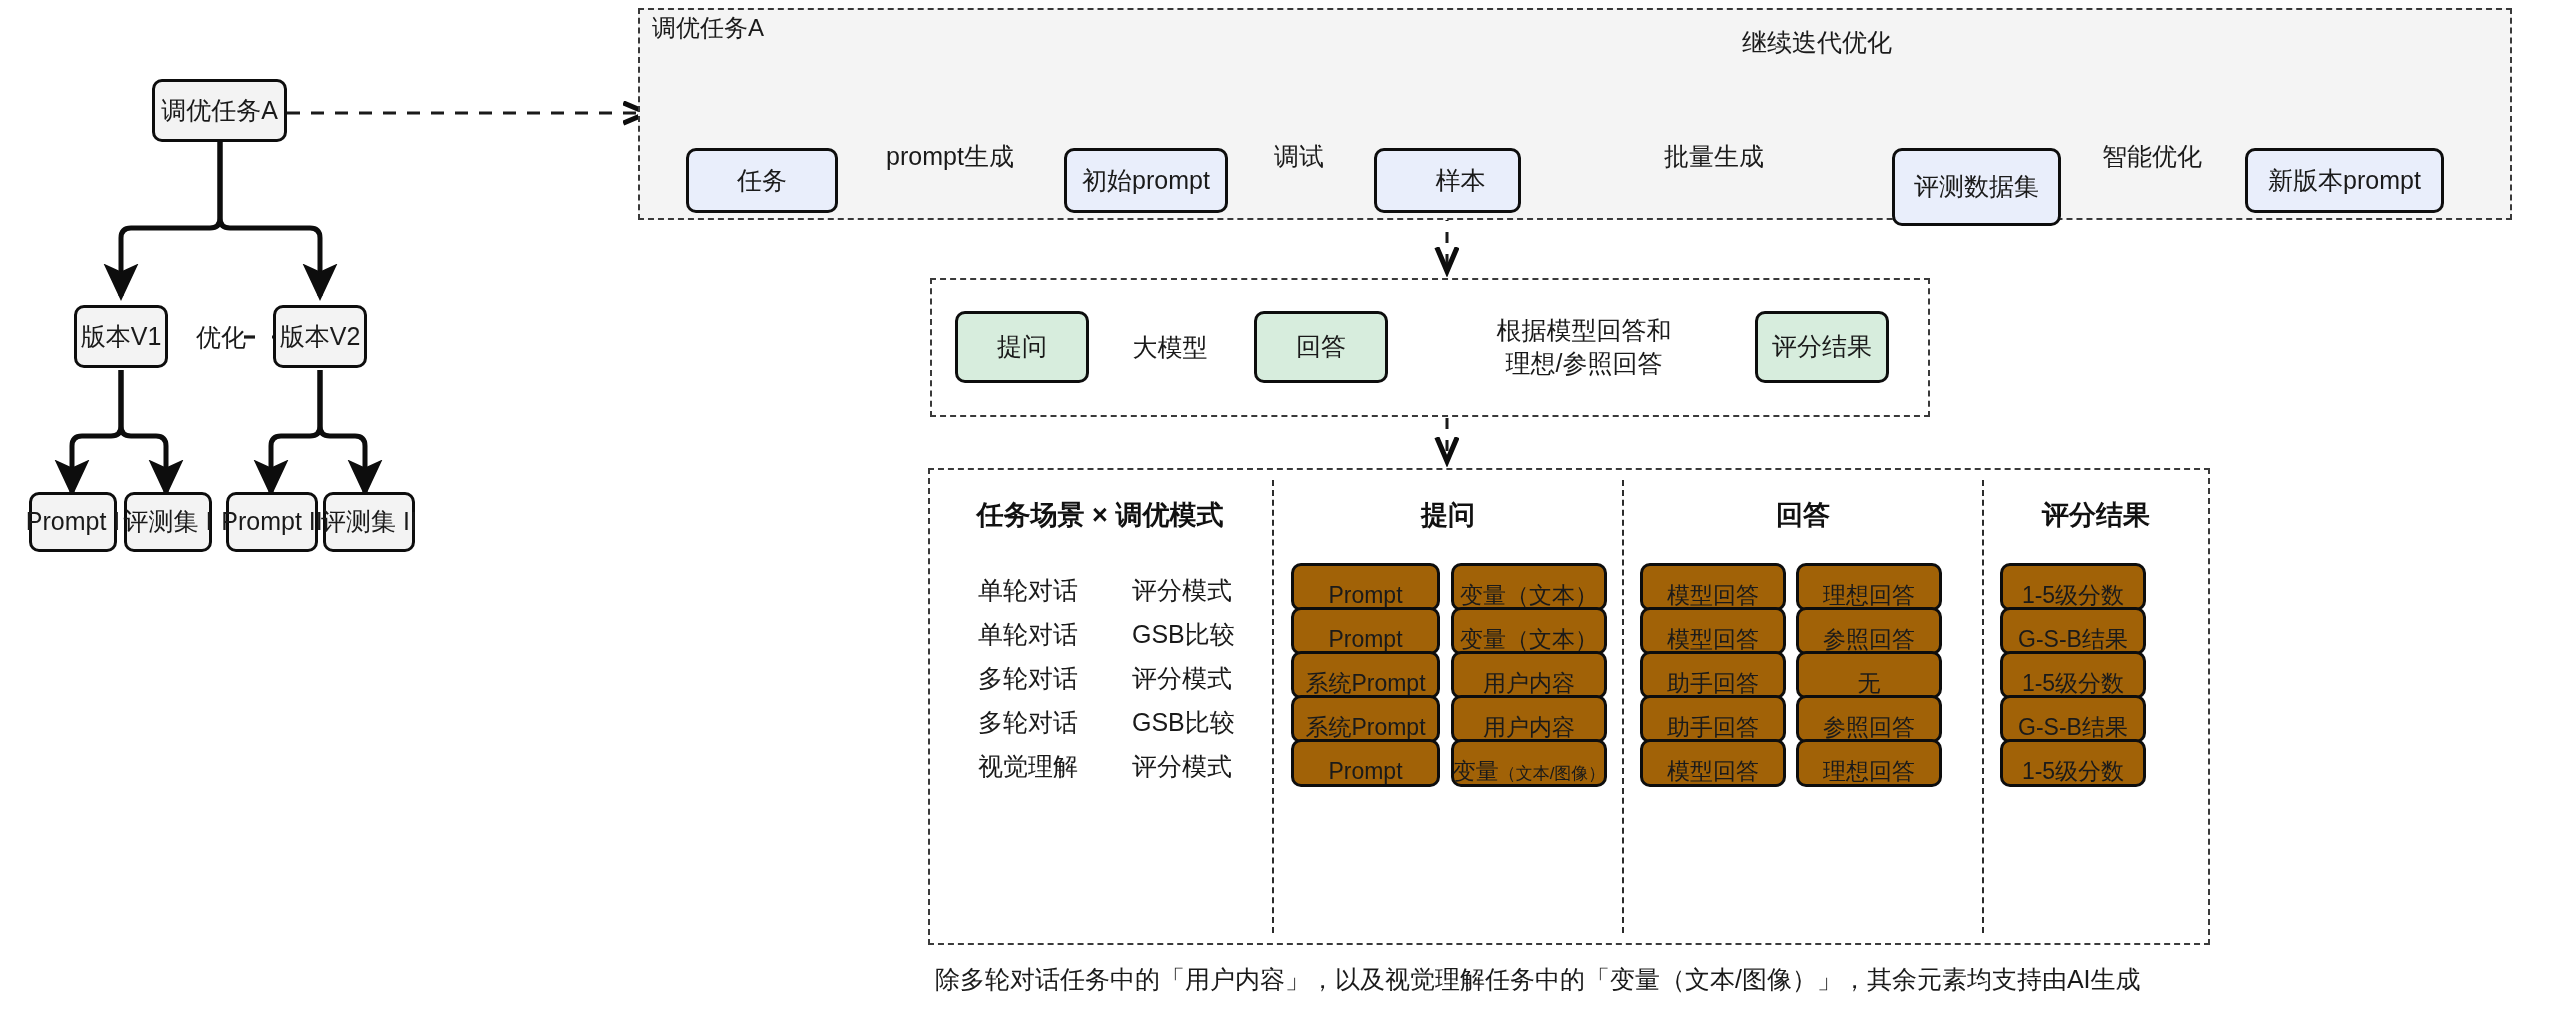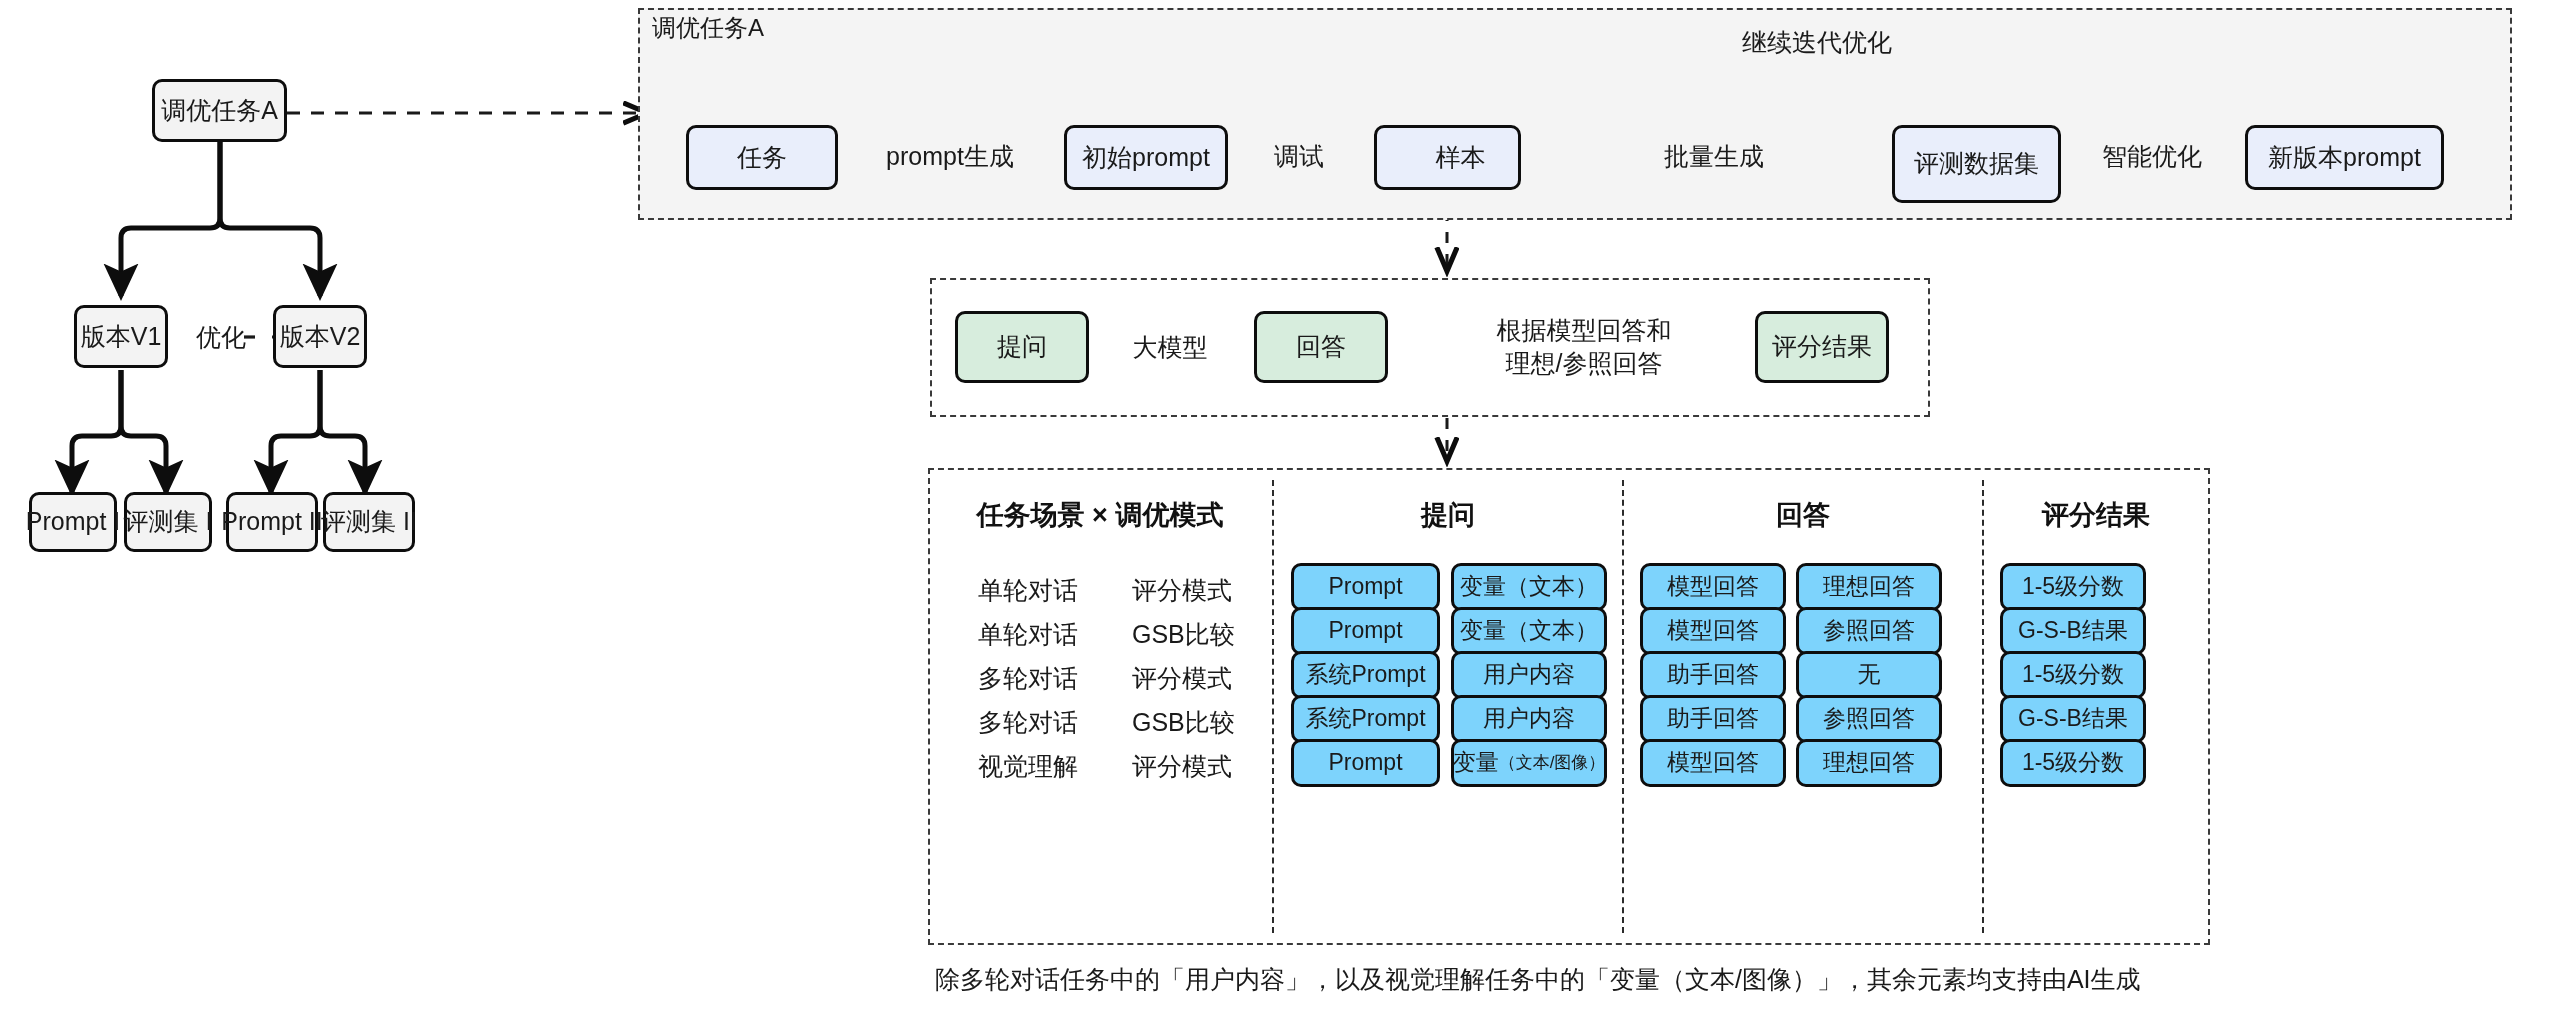--- a/index.html
+++ b/index.html
@@ -18,23 +18,23 @@
     box-sizing:border-box;
     display:flex;align-items:center;justify-content:center;
     border:3px solid #0d0d0d;
     border-radius:10px;
     font-size:25px;
     line-height:1.1;
     white-space:nowrap;
     text-align:center;
   }
   .node.grey{background:#f3f3f3;}
-  .node.blue{background:#e9eefb;}
+  .node.blue{background:#e9eefb;margin-top:23px;}
   .node.green{background:#d7eddd;}
-  .node.white{background:#7dd3fc;}
+  .node.white{background:#a16207;align-items:flex-end;}
 
   
   .dashbox{
     position:absolute;
     box-sizing:border-box;
     border:2.5px dashed #3a3a3a;
   }
   .dashbox.shaded{background:#f4f4f4;}
   .dashbox.plain{background:#ffffff;}
 

